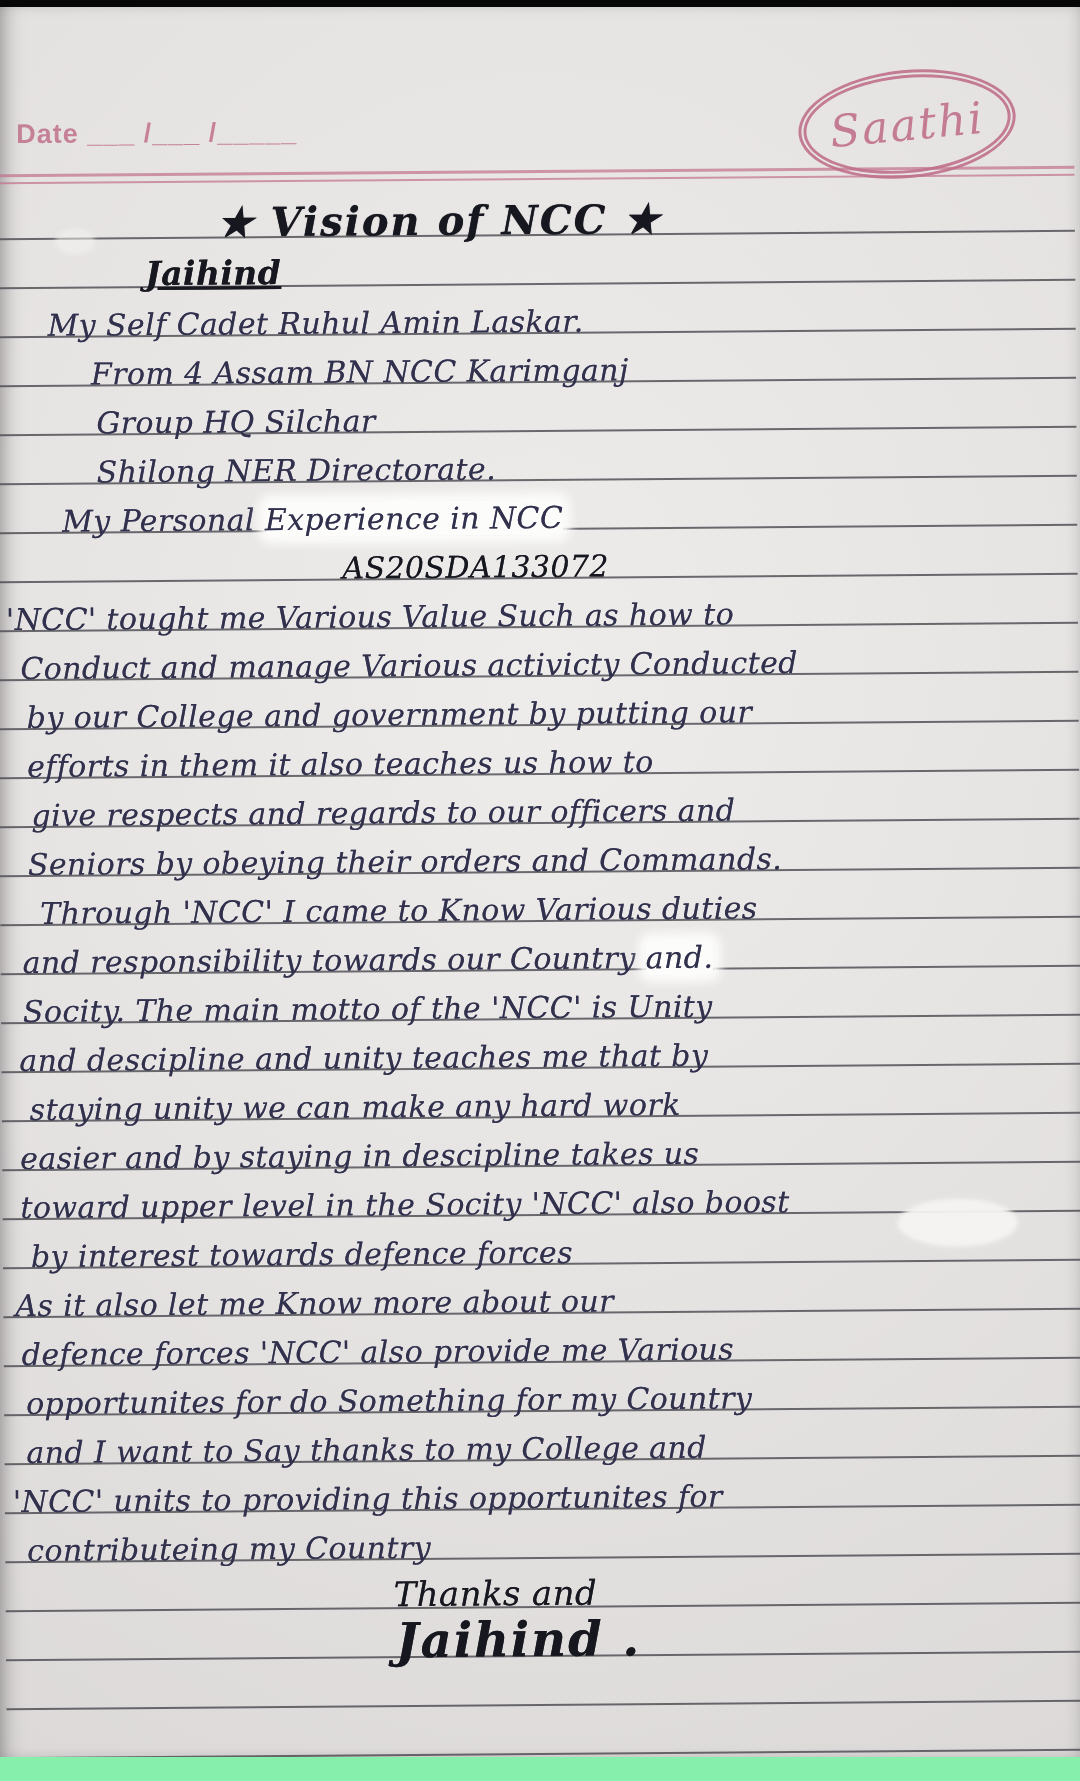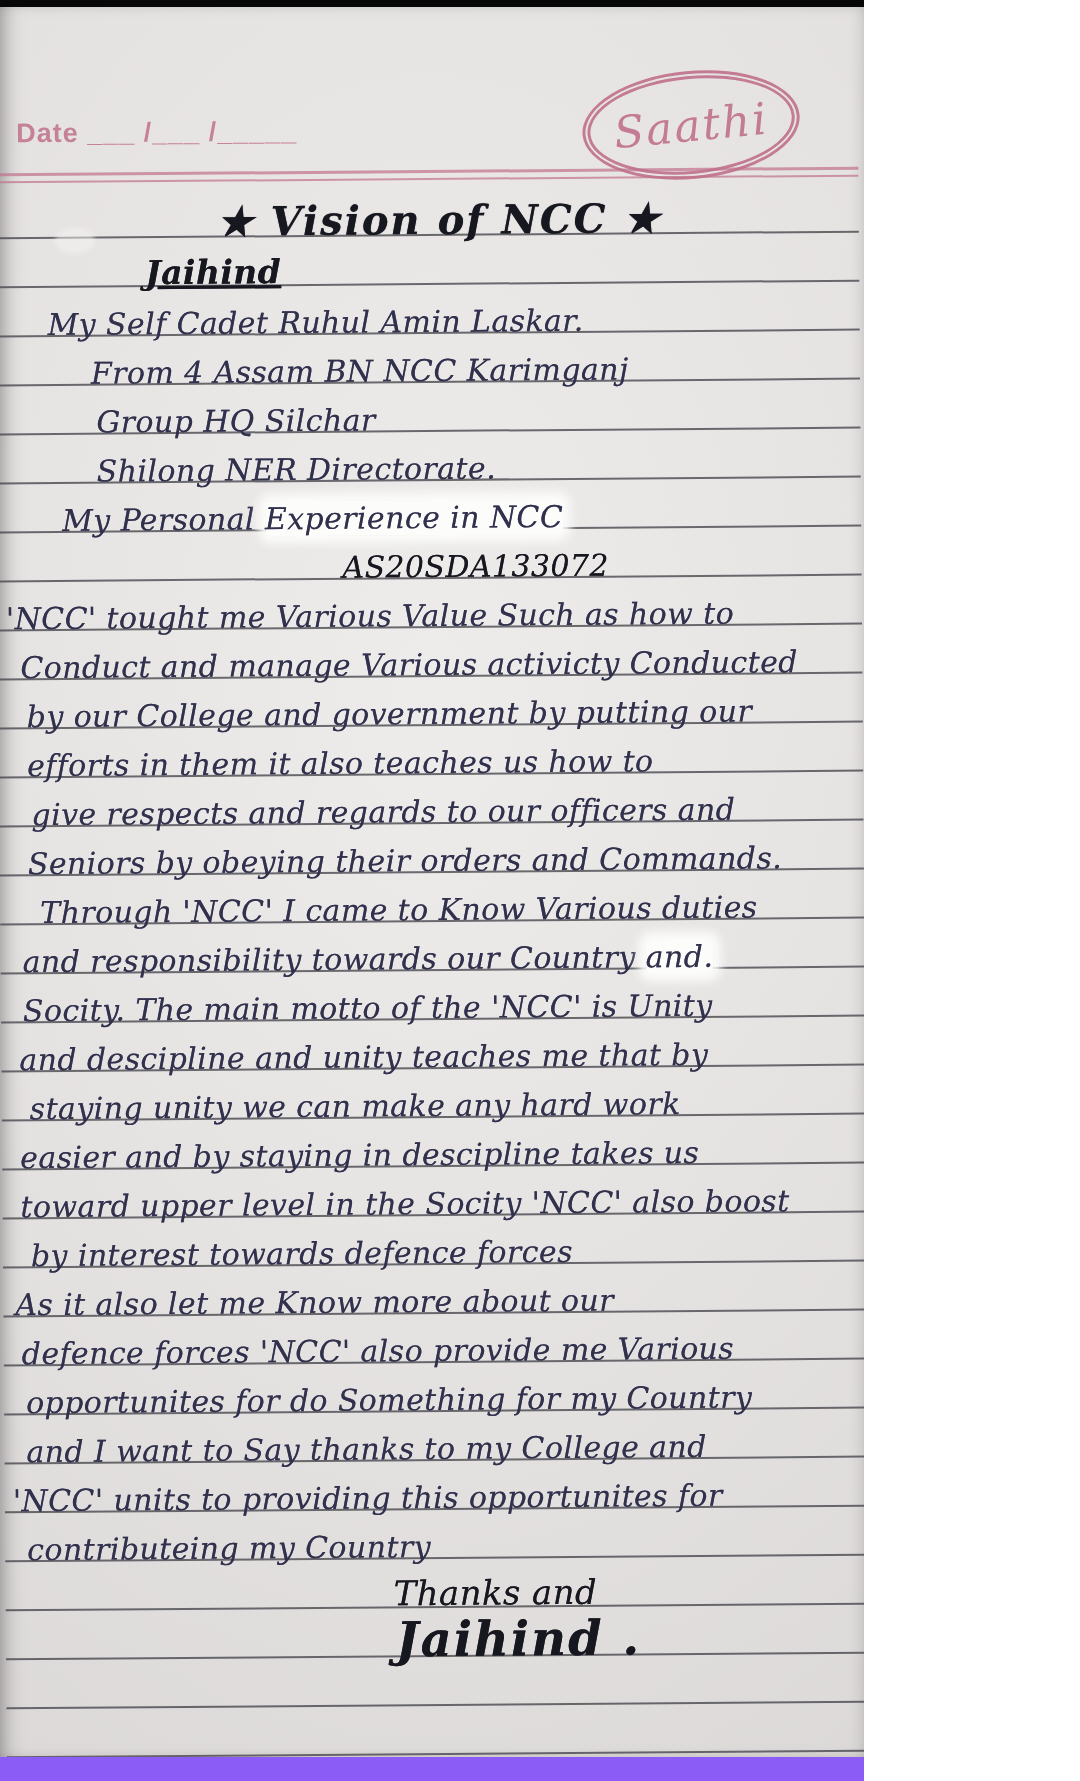--- a/index.html
+++ b/index.html
@@ -7,22 +7,22 @@
     --ink-dark:#17171f;
     --accent:#c0718b;
     --paper:#e9e6e5;
     --rule:rgba(68,68,74,0.78);
   }
   *{margin:0;padding:0;box-sizing:border-box;}
   html,body{width:1080px;}
   body{font-family:"DejaVu Serif", serif;}
   .photo{
     position:relative;
-    width:864px;height:1781px;
-    background:#8b5cf6;
+    width:1080px;height:1781px;
+    background:#86efac;
     overflow:hidden;
   }
   .paper{
     position:absolute;
     left:0;right:0;top:7px;bottom:24px;
     background:
       radial-gradient(120% 90% at 50% 40%, rgba(255,255,255,0.25), rgba(0,0,0,0.06)),
       linear-gradient(180deg,#eae7e6 0%,#e8e5e4 55%,#e5e2e1 100%);
     box-shadow:inset 14px 0 22px -14px rgba(40,35,38,0.55), inset -8px 0 18px -12px rgba(40,35,38,0.35);
     overflow:hidden;

